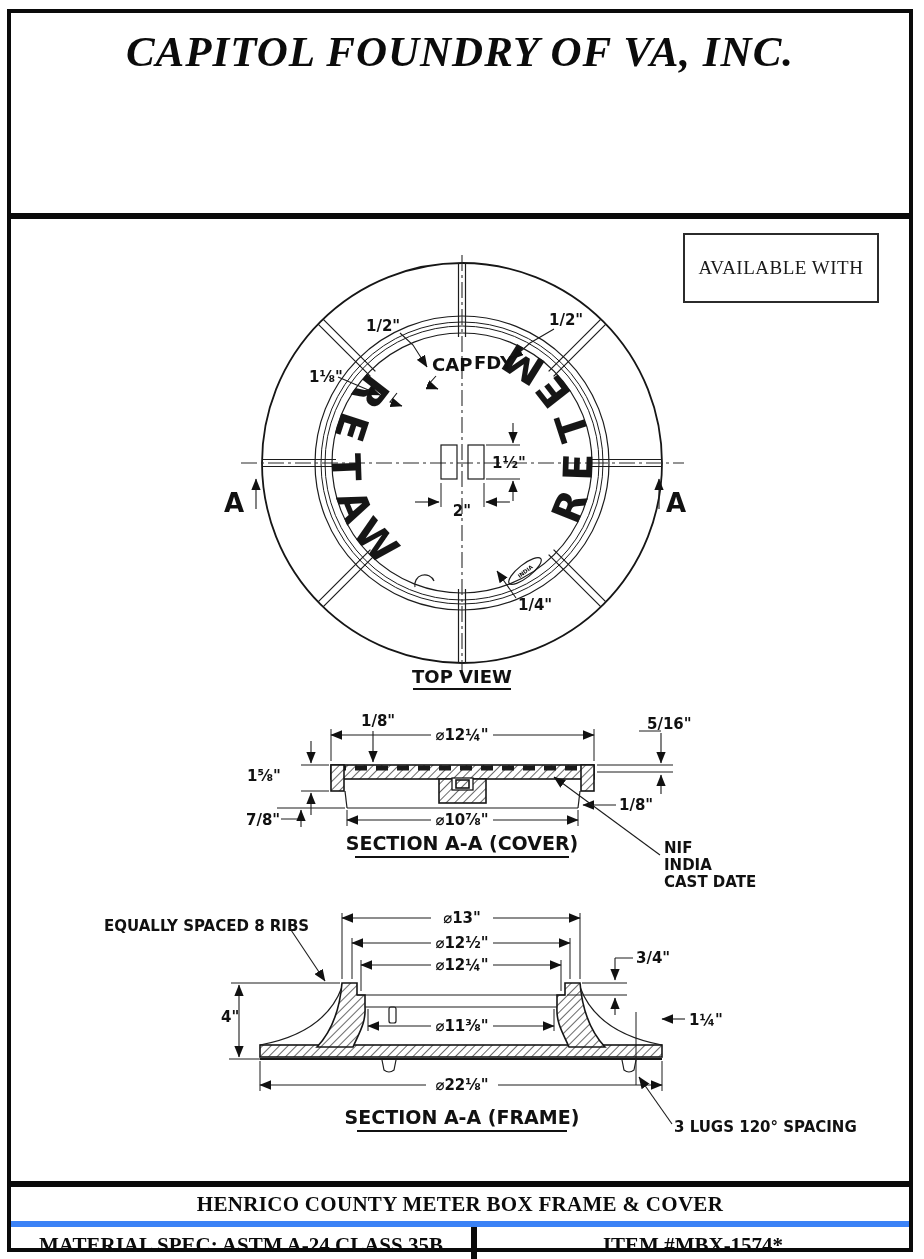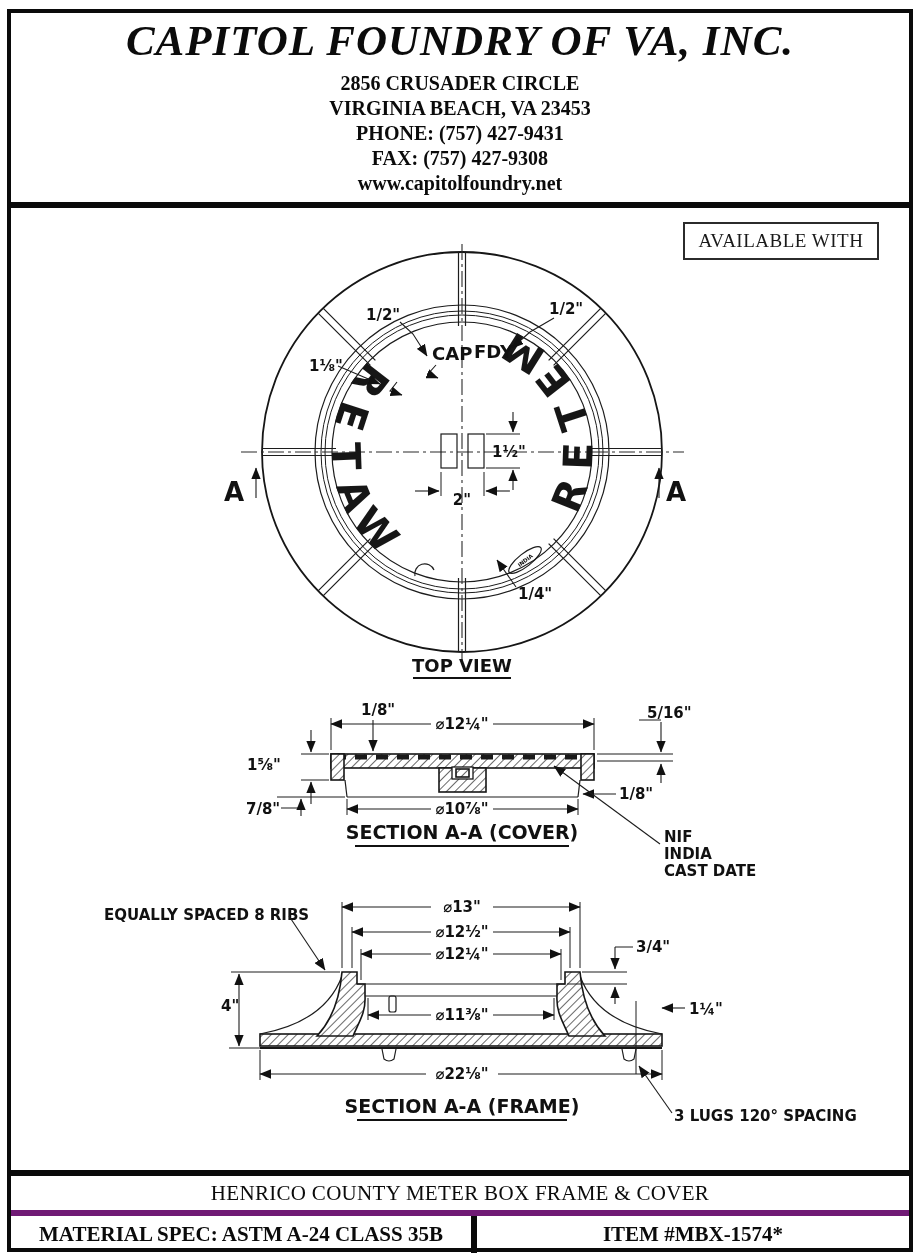--- a/index.html
+++ b/index.html
@@ -2,32 +2,32 @@
 <html><head>
 <meta charset="utf-8">
 <style>
   html,body{margin:0;padding:0;background:#fff;}
   .page{width:924px;height:1259px;background:#fff;box-sizing:border-box;position:relative;
         font-family:"Liberation Serif",serif;color:#0b0b0b;}
   .sheet{position:absolute;left:7px;top:9px;width:906px;height:1243px;border:4px solid #0a0a0a;
          box-sizing:border-box;background:#fff;}
   
   .hdr{height:186px;border-bottom:6px solid #0a0a0a;text-align:center;box-sizing:content-box;}
-  .company{font-style:italic;font-weight:bold;font-size:43px;letter-spacing:1px;margin-top:3px;
+  .company{font-style:italic;font-weight:bold;font-size:43px;letter-spacing:1px;margin-top:14px;
            font-family:"Liberation Serif",serif;}
   .addr{font-weight:bold;font-size:20px;line-height:25px;margin-top:6px;}
   
   .draw{position:relative;height:962px;border-bottom:6px solid #0a0a0a;overflow:hidden;}
   .trbox{position:absolute;top:14px;right:30px;width:188px;border:2px solid #2b2b2b;
-         text-align:center;font-size:19px;line-height:26px;padding:4px 2px;letter-spacing:.5px;
+         text-align:center;font-size:19px;line-height:26px;padding:20px 2px;letter-spacing:.5px;
          font-family:"Liberation Serif",serif;color:#1a1a1a;}
   .draw svg{position:absolute;left:0;top:0;}
   
-  .titlebar{height:34px;border-bottom:6px solid #701a75;display:flex;align-items:center;
-            justify-content:center;font-weight:normal;font-size:21px;letter-spacing:.3px;text-align:center;}
+  .titlebar{height:34px;border-bottom:6px solid #3b82f6;display:flex;align-items:center;
+            justify-content:center;font-weight:bold;font-size:21px;letter-spacing:.3px;text-align:center;}
   .botrow{display:flex;height:37px;}
   .botrow .cl{width:460px;border-right:6px solid #0a0a0a;display:flex;align-items:center;
               justify-content:center;font-weight:bold;font-size:21px;}
   .botrow .cr{flex:1;display:flex;align-items:center;justify-content:center;font-weight:bold;font-size:21px;}
   
   text{fill:#111;}
   .dimtxt{font:bold 15px "DejaVu Sans",sans-serif;}
   .lbl{font:bold 19px "DejaVu Sans",sans-serif;}
   .toplbl{font:bold 18px "DejaVu Sans",sans-serif;}
   .marker-a{font:bold 26px "DejaVu Sans",sans-serif;}
@@ -42,27 +42,20 @@
   .hatched{fill:url(#hatch);stroke:#161616;stroke-width:1.6;}
 </style>
 </head>
 <body>
 
 <div class="page">
  <div class="sheet">
 
   <div class="hdr">
     <div class="company">CAPITOL FOUNDRY OF VA, INC.</div>
-    <div class="addr">
-      <div>2856 CRUSADER CIRCLE</div>
-      <div>VIRGINIA BEACH, VA 23453</div>
-      <div>PHONE: (757) 427-9431</div>
-      <div>FAX: (757) 427-9308</div>
-      <div>www.capitolfoundry.net</div>
-    </div>
   </div>
 
   <div class="draw">
     <div class="trbox">
       <div>AVAILABLE WITH</div>
     </div>
 
     <svg width="898" height="962" viewBox="0 0 898 962">
       <defs>
         <pattern id="hatch" patternUnits="userSpaceOnUse" width="6" height="6" patternTransform="rotate(45)">

